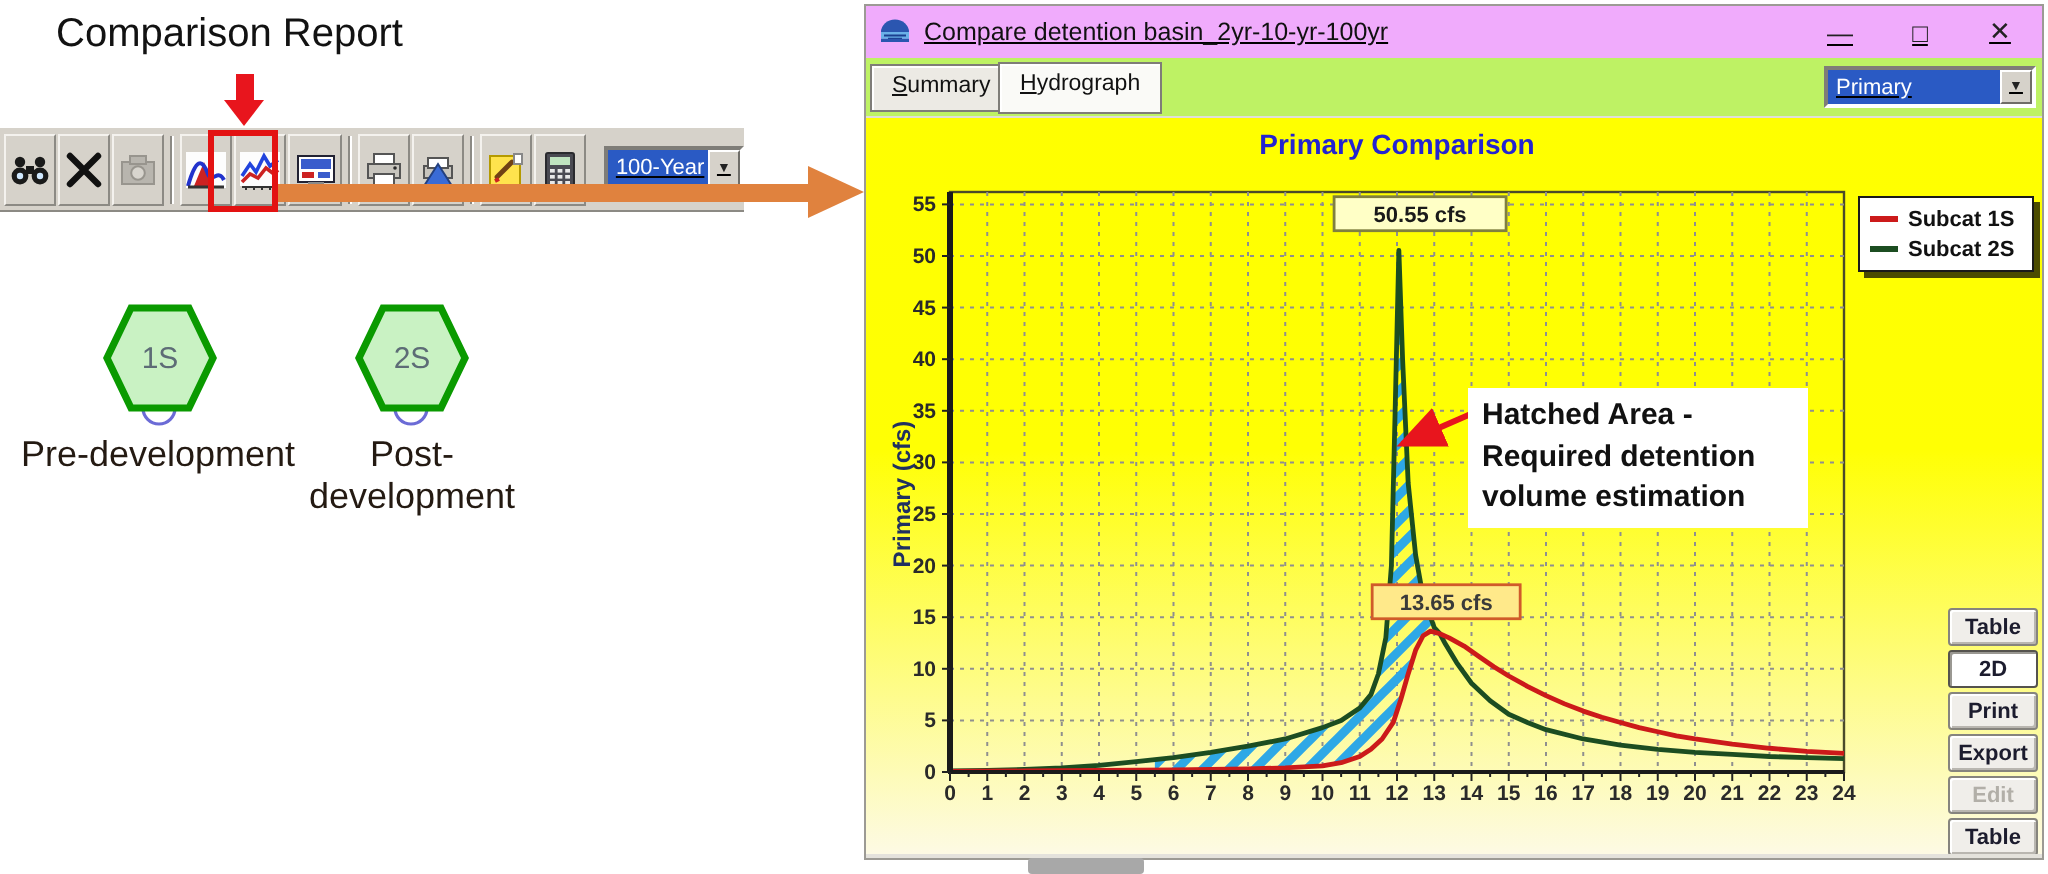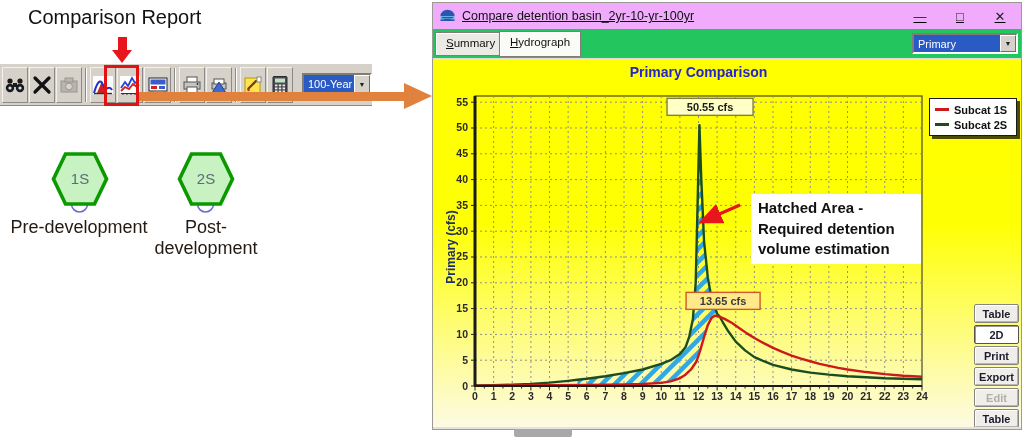--- a/index.html
+++ b/index.html
@@ -14,41 +14,41 @@
   .red-arrow .head { position:absolute; left:0; top:13px; width:0; height:0;
     border-left:10.5px solid transparent; border-right:10.5px solid transparent; border-top:13px solid #e8151d; }
 
   .toolbar { position:absolute; left:0; top:63px; width:372px; height:43px; background:#d6d2ca;
     border-top:1px solid #fff; border-bottom:1px solid #8c8a84; display:flex; align-items:center; padding-left:2px; gap:1px; }
   .tbtn { width:27px; height:36px; display:flex; align-items:center; justify-content:center;
     background:#d6d2ca; border:1px solid; border-color:#f4f2ee #8c8a84 #8c8a84 #f4f2ee; padding:0; }
   .sep { width:2px; height:34px; margin:0 2px; border-left:1px solid #8c8a84; border-right:1px solid #fff; }
   .redbox { position:absolute; left:104px; top:1px; width:35px; height:41px; border:3px solid #e31212; z-index:6; pointer-events:none; }
 
-  .combo { display:flex; align-items:stretch; background:#fff; border:2px solid; border-color:#7f7d78 #ffffff #ffffff #7f7d78; }
+  .combo { display:flex; align-items:stretch; background:#fff; border:2px solid; border-color:#7f7d78 #ffffff #ffffff #7f7d78;text-decoration:underline; }
   .combo .combo-val { flex:1; background:#2a5ac4; color:#fff; font-size:11px; padding:3px 4px 2px; white-space:nowrap; overflow:hidden; }
   .combo .combo-btn { width:16px; background:#d6d2ca; border:1px solid; border-color:#fff #6f6d68 #6f6d68 #fff;
     font-size:7px; color:#222; display:flex; align-items:center; justify-content:center; }
   .combo.storm { width:70px; height:24px; margin-left:8px; }
 
   .orange-arrow { position:absolute; z-index:5; }
   .orange-arrow .bar { position:absolute; left:138px; top:92px; width:268px; height:9px; background:#e0823e; }
   .orange-arrow .tip { position:absolute; left:404px; top:83px; width:0; height:0;
     border-top:13px solid transparent; border-bottom:13px solid transparent; border-left:28px solid #e0823e; }
 
   .node { position:absolute; }
   .node-label { position:absolute; font-size:18px; color:#241a12; text-align:center; }
 
   
   .window { position:absolute; left:432px; top:2px; width:590px; height:428px; background:#fff;
     border:1px solid #9c9a94; }
   .titlebar { height:26px; display:flex; align-items:center; padding:0 8px 0 6px; background:#f0abfc;text-decoration:underline; }
   .titlebar .title { font-size:12.5px; color:#111; margin-left:6px; flex:1; white-space:nowrap; overflow:hidden; }
   .winctl { width:26px; text-align:center; font-size:13px; color:#222; margin-left:14px; cursor:default; }
-  .tabrow { position:relative; height:30px; background:#22c55e; border-bottom:1px solid #e0ded8; }
+  .tabrow { position:relative; height:30px; background:#bef264; border-bottom:1px solid #e0ded8; }
   .tab { position:absolute; top:3px; height:24px; padding:4px 10px 0; font-size:11.5px; color:#111;
     background:#eceae4; border:1px solid #7f7d78; box-shadow:inset 1px 1px 0 #fff; }
   .tab u { text-decoration:underline; }
   .tab.t0 { left:2px; }
   .tab.t1 { left:66px; background:#fafaf7; top:2px; height:26px; }
   .combo.primary { position:absolute; right:3px; top:4px; width:106px; height:21px; }
 
   .panel { position:relative; width:588px; height:368px;
     background:linear-gradient(180deg,#ffff00 0%, #ffff04 45%, #fdfae4 100%); overflow:hidden; }
   #chart-svg { position:absolute; left:0; top:0; }
@@ -56,21 +56,21 @@
     font-size:14px; font-weight:700; color:#2424d0; }
   .ylabel { position:absolute; left:-51px; top:180px; width:140px; height:16px; text-align:center;
     transform:rotate(-90deg); font-size:12px; font-weight:700; color:#203060; }
   .xlabel { position:absolute; left:42px; top:345px; width:447px; text-align:center;
     font-size:12px; font-weight:700; color:#203060; }
   .legend { position:absolute; left:496px; top:39px; width:88px; background:#fff; border:1px solid #1a1a1a;
     box-shadow:3px 3px 0 rgba(0,0,0,0.7); padding:3px 5px; font-size:11px; font-weight:700; color:#111; }
   .legend .lrow { display:flex; align-items:center; gap:5px; height:15px; }
   .legend .dash { width:14px; height:3px; background:#999; flex:0 0 auto; }
   .annot { position:absolute; left:301px; top:135px; width:170px; background:#ffffff; padding:4px 7px;
-    font-size:15px; font-weight:700; color:#111; line-height:1.38; white-space:pre-line;margin-left:17px; }
+    font-size:15px; font-weight:700; color:#111; line-height:1.38; white-space:pre-line; }
   .sidebtns { position:absolute; left:541px; top:245px; width:45px; display:flex; flex-direction:column; gap:2px; }
   .sbtn { height:19px; font-size:11px; font-weight:600; color:#1c1c2e; background:#f0eeea;
     border:1px solid #86847e; border-radius:2px; box-shadow:inset 1px 1px 0 #fff, inset -1px -1px 0 #b9b6b0;
     font-family:"Liberation Sans","DejaVu Sans",sans-serif; }
   .sbtn.pressed { background:#fff; box-shadow:inset 1px 1px 0 #9a9892; border-color:#55534e; }
   .sbtn.disabled { color:#b2afa8; }
   .win-bottom { height:2px; background:#e4e2dc; }
   .frag { position:absolute; left:514px; top:429px; width:58px; height:8px; background:#a8a8a8; border-radius:2px; }
 </style>
 </head>

